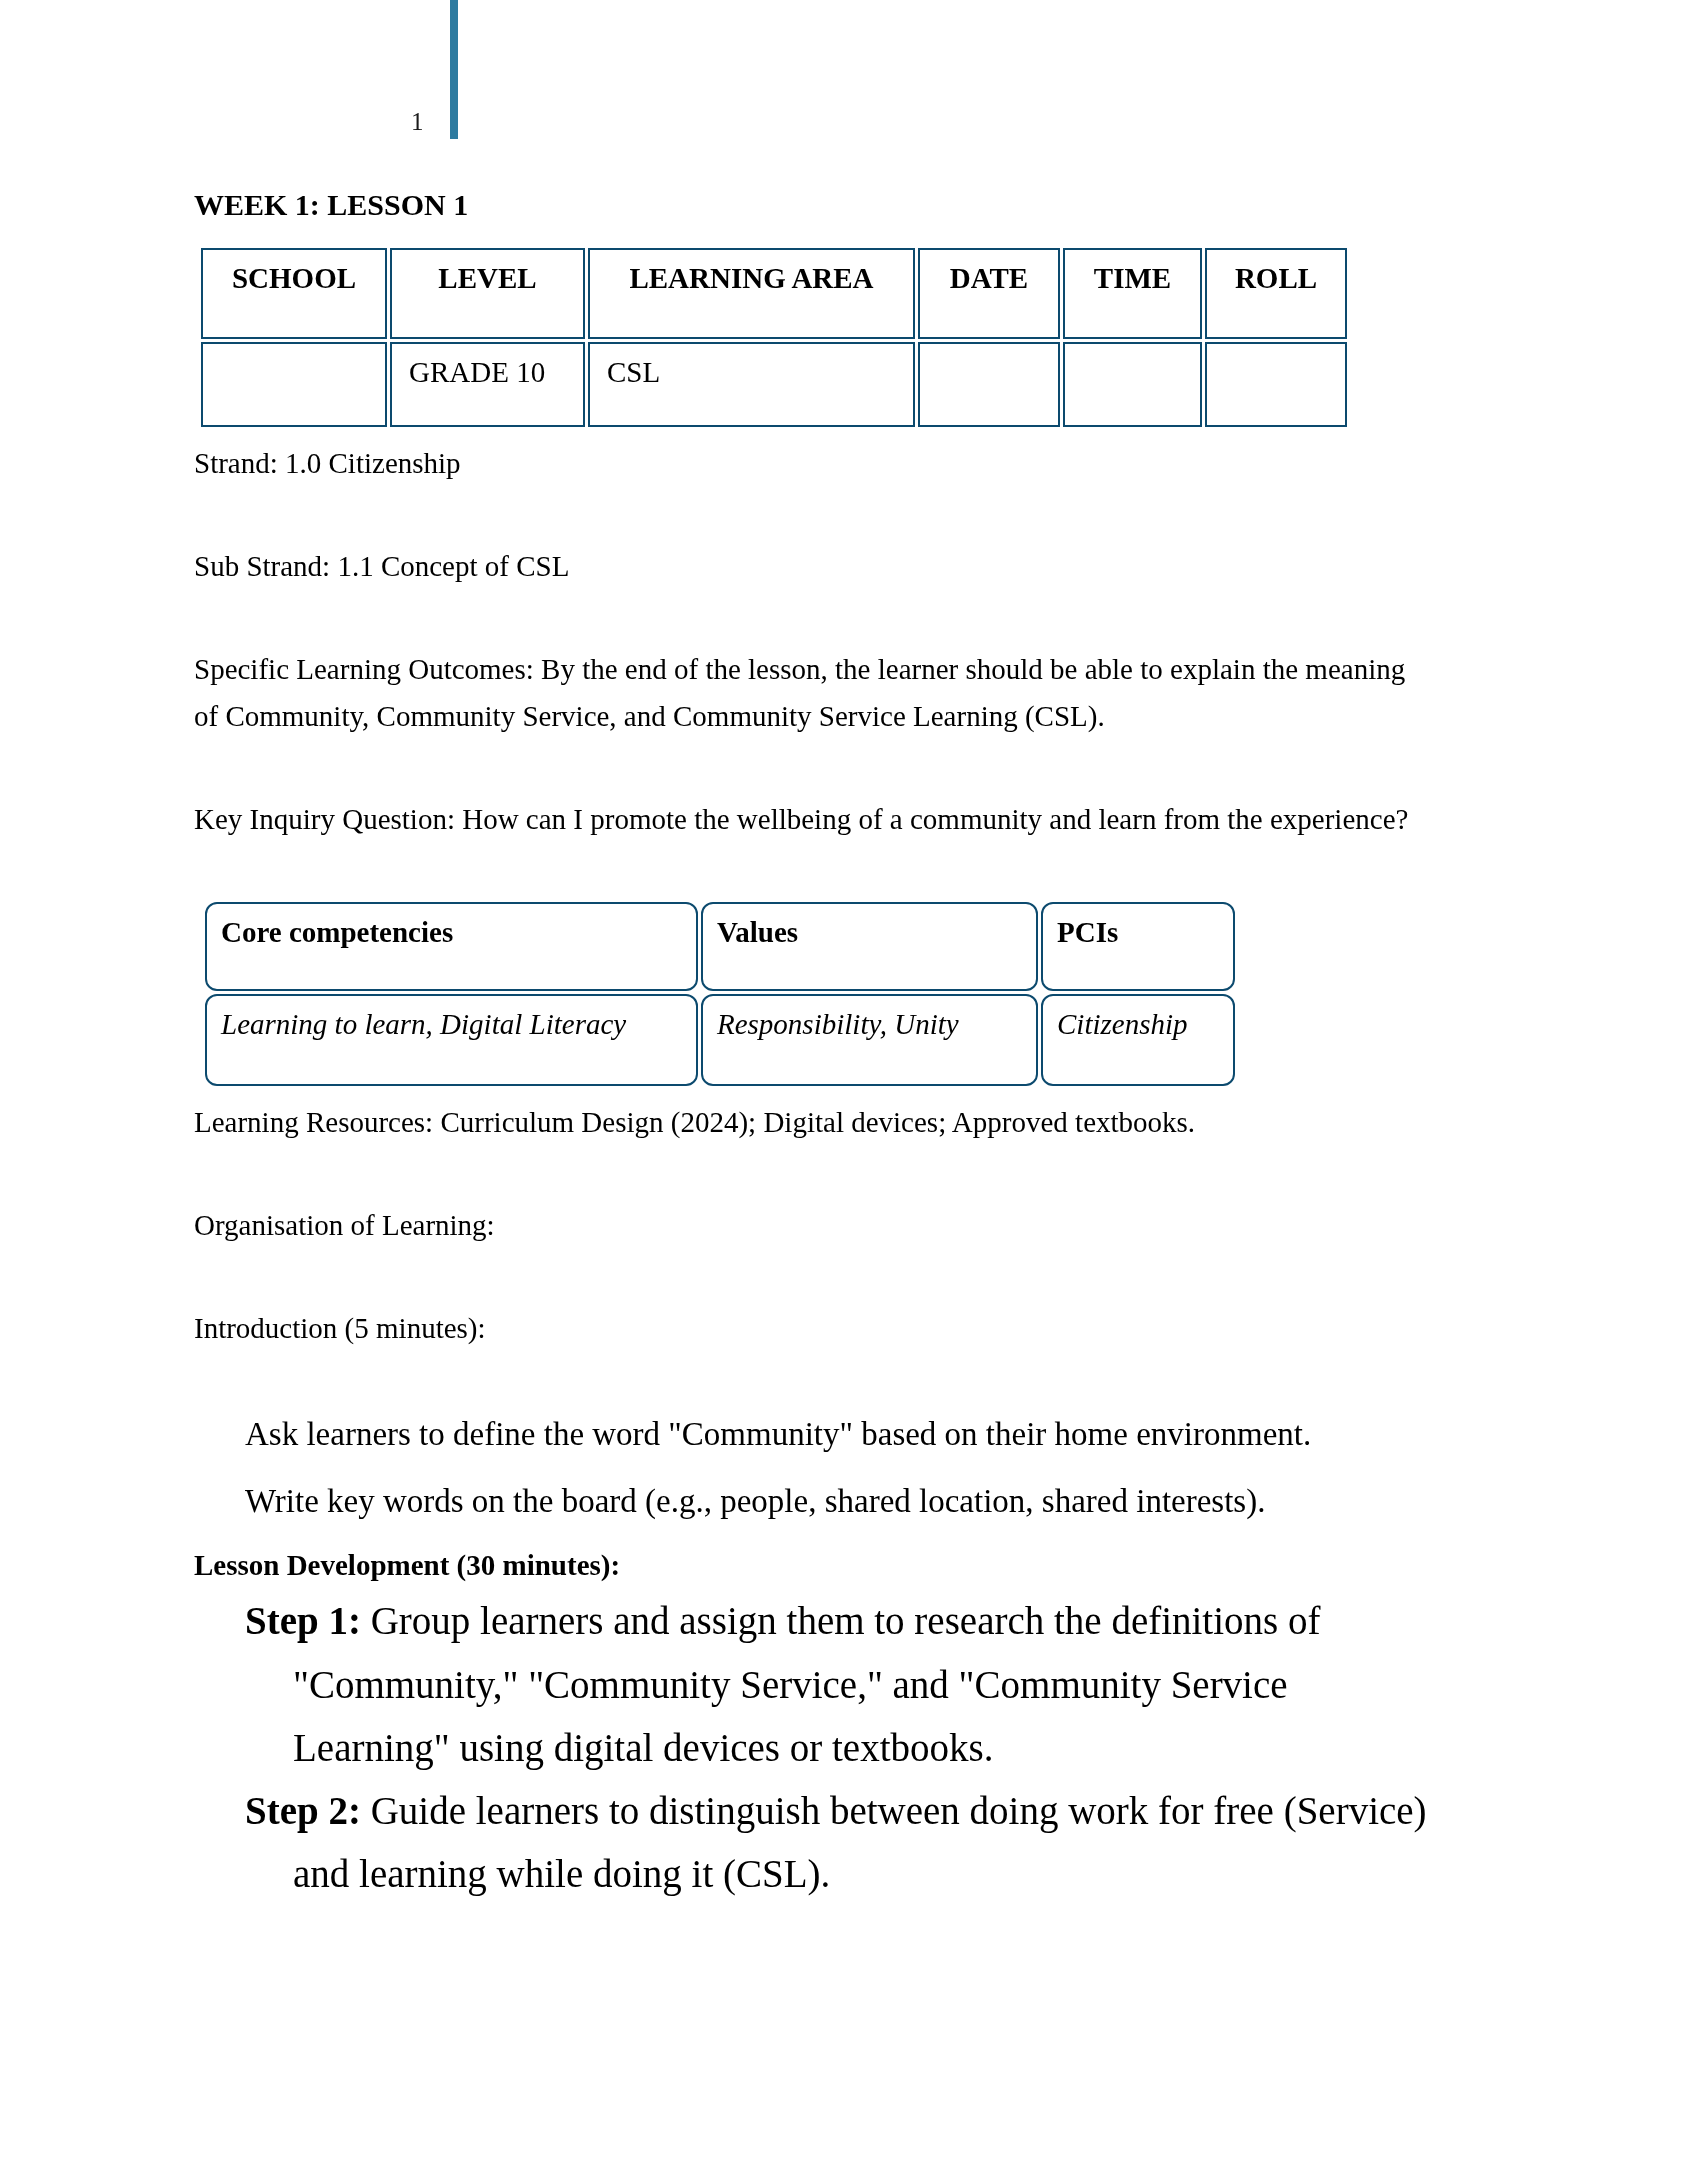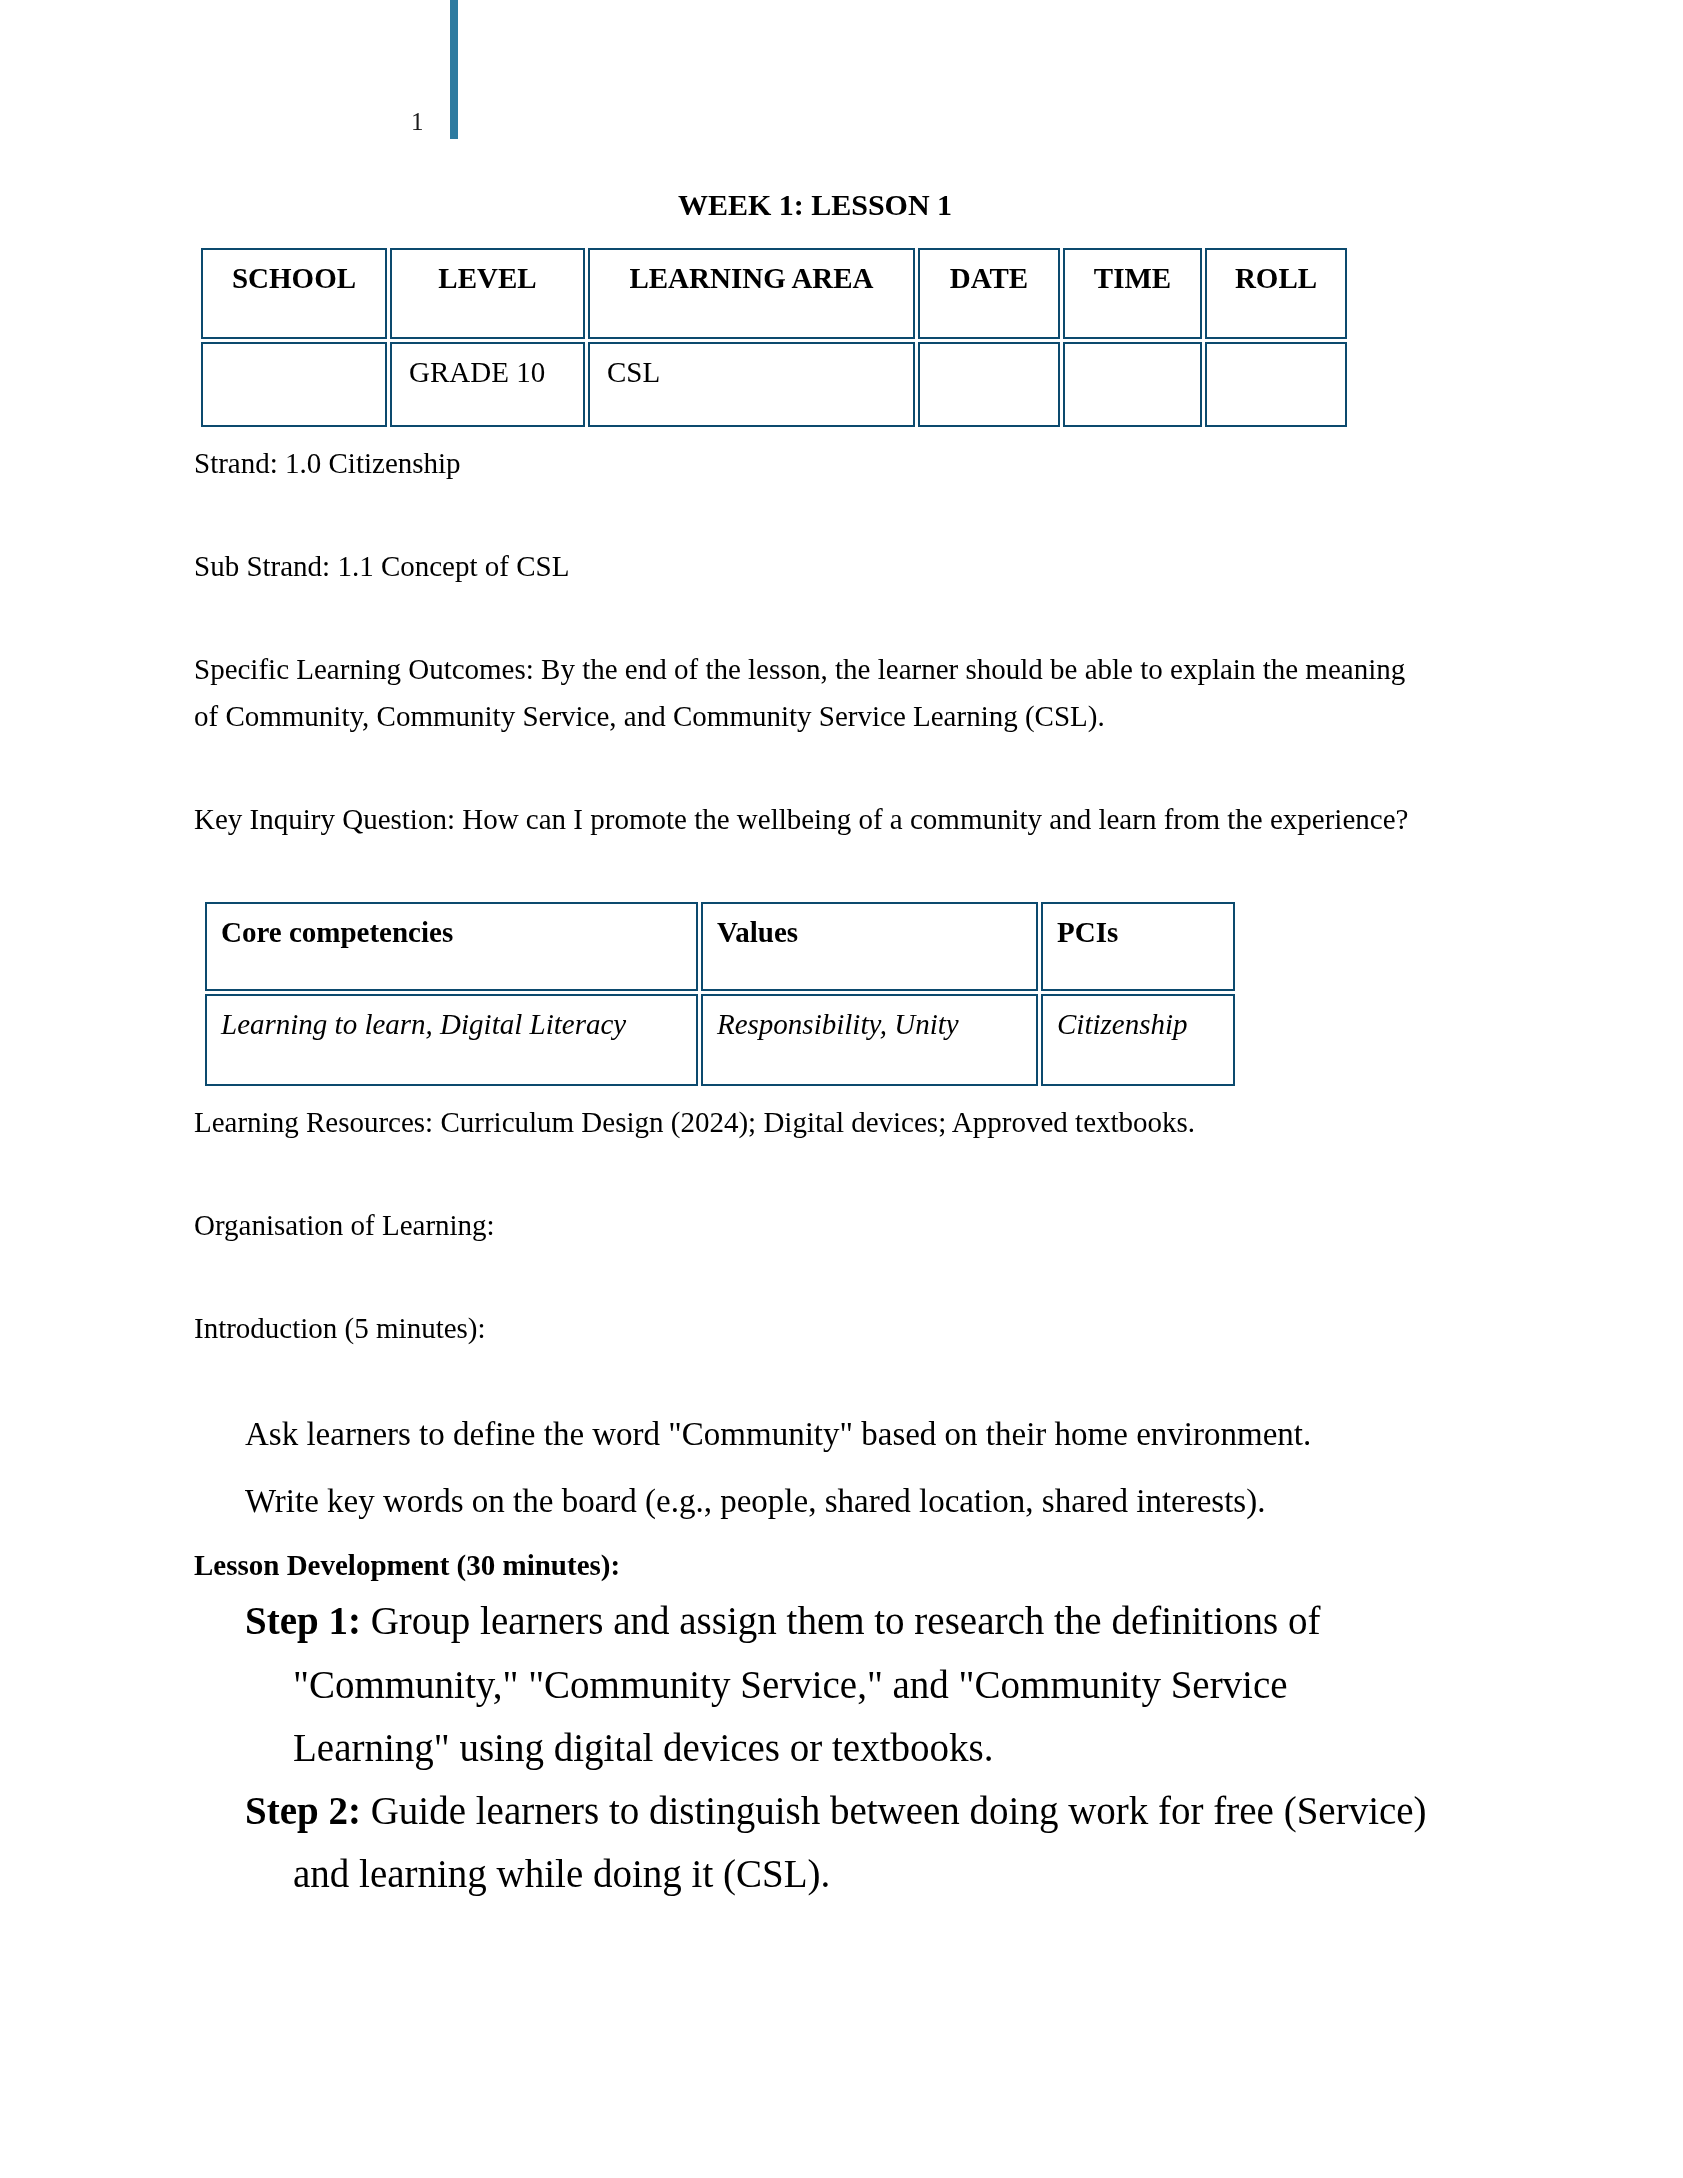--- a/index.html
+++ b/index.html
@@ -54,21 +54,20 @@
     font-weight: bold;
     line-height: 1.46;
     margin: 0;
     letter-spacing: 0.1px;
   }
   .subtitle {
     font-size: 30px;
     font-weight: bold;
     line-height: 1.46;
     margin: 0 0 18px 0;
-    text-align: center;
   }
 
   
   table.doc-table {
     border-collapse: separate;
     border-spacing: 3px 3px;
     margin: 0;
     table-layout: fixed;
   }
   table.doc-table td {
@@ -97,21 +96,21 @@
   #table-school col.c-area   { width: 327px; }
   #table-school col.c-date   { width: 142px; }
   #table-school col.c-time   { width: 139px; }
   #table-school col.c-roll   { width: 142px; }
 
   
   #table-ccv {
     margin-left: 8px;
     margin-bottom: 4px;
   }
-  #table-ccv td { text-align: left; }
+  #table-ccv td { text-align: left; border-radius: 12px; }
   #table-ccv td.hdr { height: 89px; }
   #table-ccv td.body-cell { height: 92px; font-style: italic; }
   #table-ccv col.c-core   { width: 493px; }
   #table-ccv col.c-values { width: 337px; }
   #table-ccv col.c-pcis   { width: 194px; }
 
   
   p.body {
     font-size: 29px;
     line-height: 1.62;

